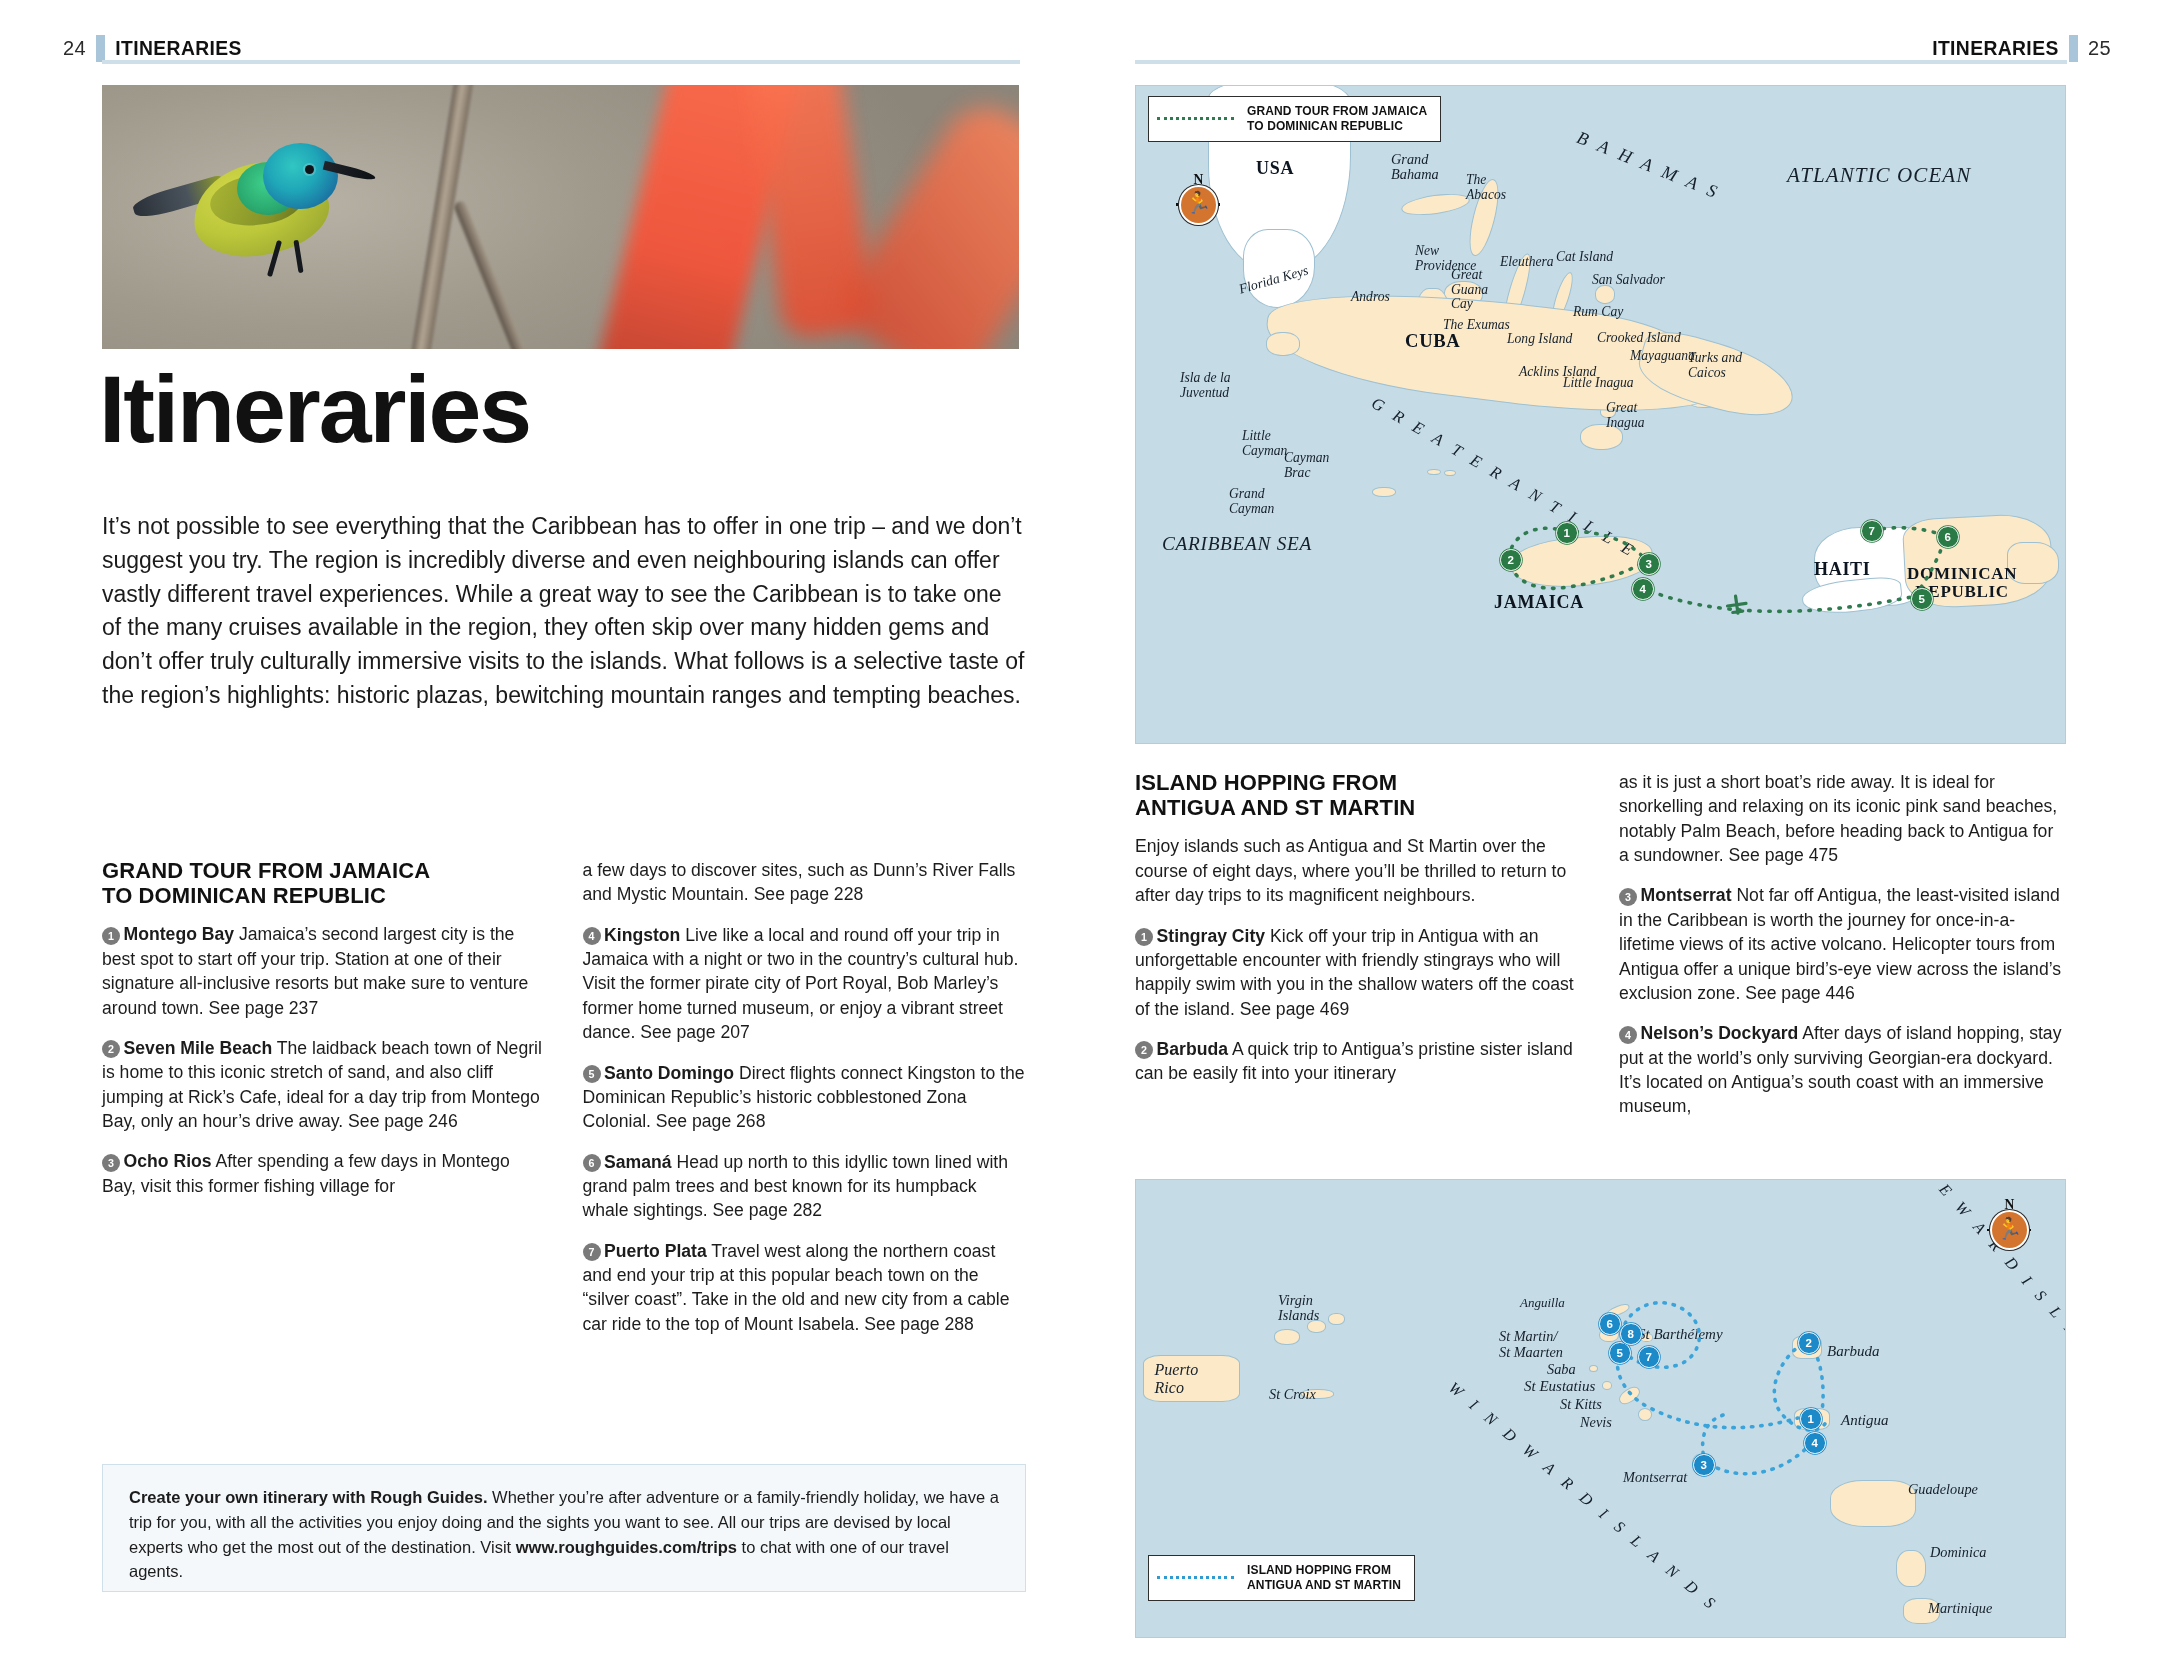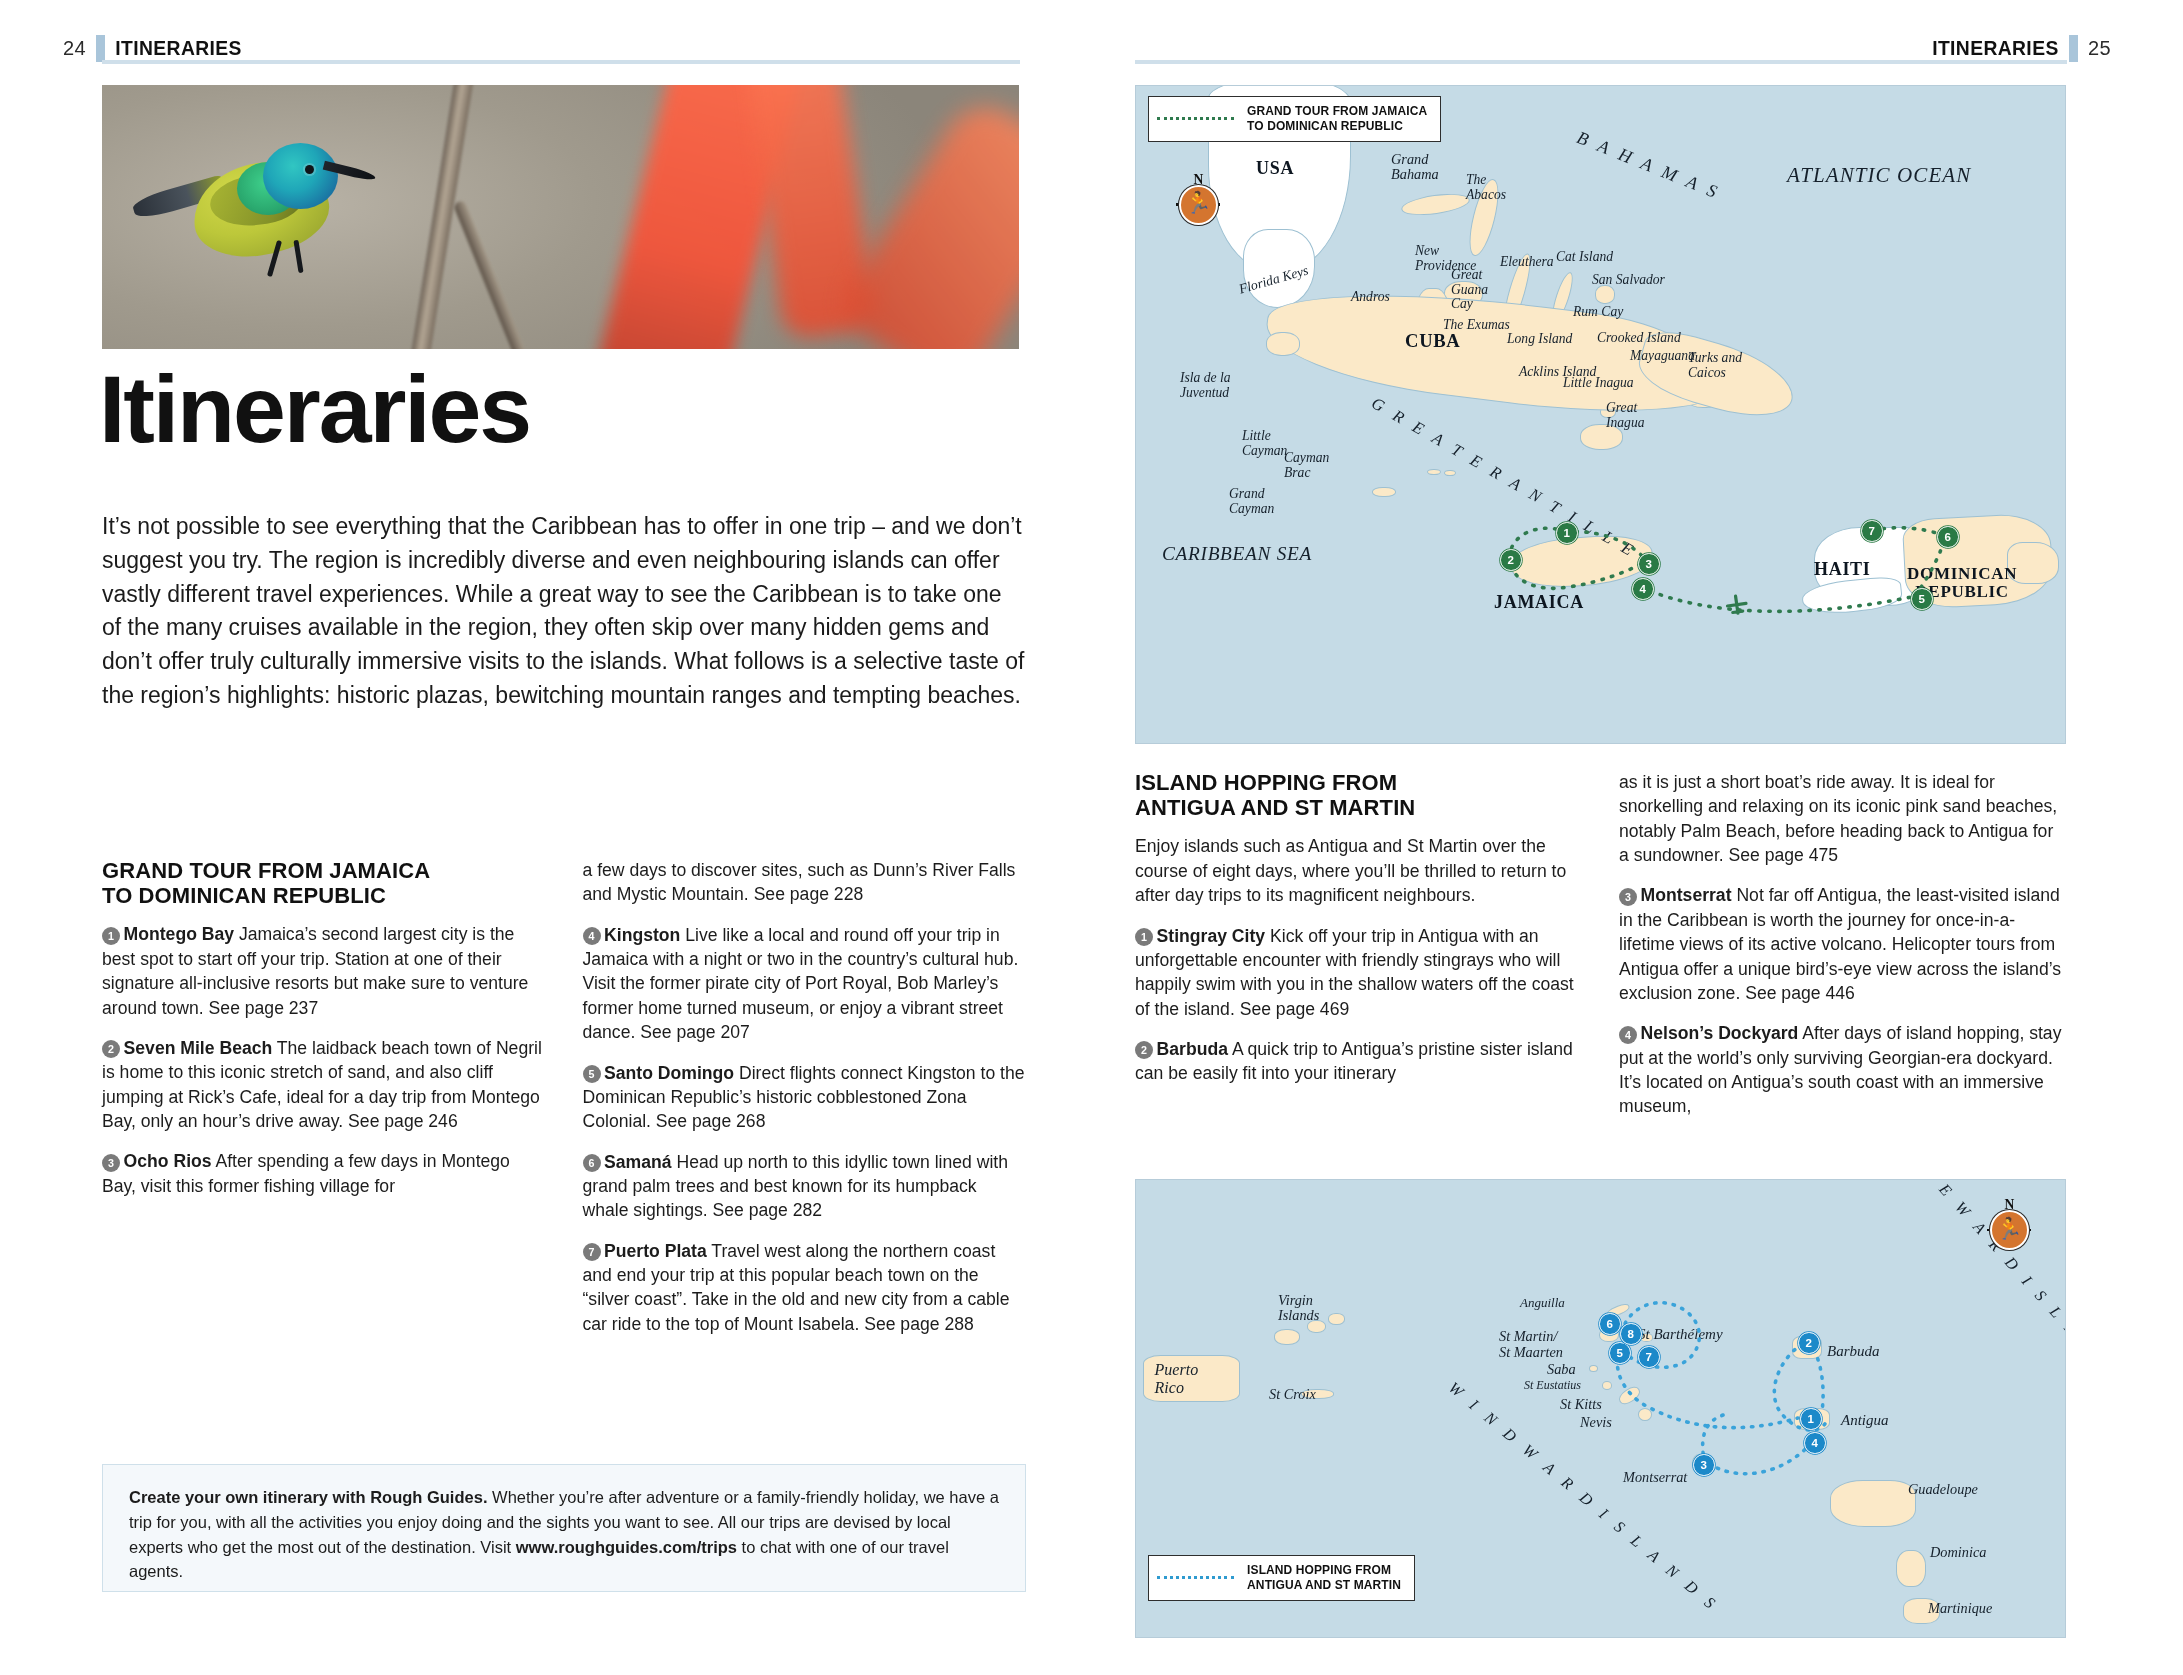--- a/index.html
+++ b/index.html
@@ -358,21 +358,21 @@
         <path d="M706,700 C800,742 940,742 1080,714" fill="none" stroke="#2f7a4e" stroke-width="5" stroke-dasharray="2 12" stroke-linecap="round"></path>
         <path d="M1096,700 C1112,676 1124,650 1128,636" fill="none" stroke="#2f7a4e" stroke-width="5" stroke-dasharray="2 12" stroke-linecap="round"></path>
         <path d="M1128,628 C1100,616 1060,614 1030,620" fill="none" stroke="#2f7a4e" stroke-width="5" stroke-dasharray="2 12" stroke-linecap="round"></path>
 
         <g transform="translate(826,726) rotate(-8)">
           <path d="M0,0 L26,0 M13,-12 L13,12 M6,10 L20,10" stroke="#2f7a4e" stroke-width="4.5" stroke-linecap="round" fill="none"></path>
         </g>
       </svg>
 
       <div class="ocean-label" style="left:651px; top:77px; font-size:21px;">ATLANTIC OCEAN</div>
-      <div class="sea-label" style="left:26px; top:457px; font-size:19.3px; letter-spacing:0.7px;">CARIBBEAN SEA</div>
+      <div class="sea-label" style="left:26px; top:447px; font-size:19.3px; letter-spacing:0.7px;">CARIBBEAN SEA</div>
       <div class="country-label" style="left:120px; top:72px; font-size:18px;">USA</div>
       <div class="country-label" style="left:269px; top:244px; font-size:18.6px;">CUBA</div>
       <div class="country-label" style="left:678px; top:473px; font-size:18px;">HAITI</div>
       <div class="country-label" style="left:358px; top:506px; font-size:18px;">JAMAICA</div>
       <div class="country-label" style="left:771px; top:479px; font-size:17px; line-height:1.08; text-align:center;">DOMINICAN<br>REPUBLIC</div>
 
       <div class="arc-label" style="left:436px; top:69px; font-size:18px; font-style:italic; letter-spacing:3.6px; transform:rotate(22deg); color:#15202b;">B A H A M A S</div>
       <div class="arc-label" style="left:215px; top:387px; font-size:16.5px; font-style:italic; letter-spacing:4.3px; transform:rotate(30deg); color:#15202b;">G R E A T E R  A N T I L L E S</div>
 
       <div class="sea-label" style="left:255px; top:66px; font-size:14.3px; line-height:1.08;">Grand<br>Bahama</div>
@@ -479,21 +479,21 @@
         <path d="M792,382 C788,350 800,332 826,326" fill="none" stroke="#3aa3da" stroke-width="5" stroke-dasharray="2 11" stroke-linecap="round"></path>
       </svg>
 
       <div class="sea-label" style="left:142px; top:113px; font-size:14.3px; line-height:1.08;">Virgin<br>Islands</div>
       <div class="sea-label" style="left:18.6px; top:181px; font-size:16px; line-height:1.1;">Puerto<br>Rico</div>
       <div class="sea-label" style="left:133px; top:206px; font-size:14.3px;">St Croix</div>
       <div class="sea-label" style="left:384px; top:115px; font-size:13px;">Anguilla</div>
       <div class="sea-label" style="left:363px; top:149px; font-size:14.3px; line-height:1.1;">St Martin/<br>St Maarten</div>
       <div class="sea-label" style="left:502px; top:146px; font-size:15px;">St Barthélemy</div>
       <div class="sea-label" style="left:411px; top:181px; font-size:14.3px;">Saba</div>
-      <div class="sea-label" style="left:388px; top:198px; font-size:12px;">St Eustatius</div>
+      <div class="sea-label" style="left:388px; top:198px; font-size:15px;">St Eustatius</div>
       <div class="sea-label" style="left:424px; top:216px; font-size:14.3px;">St Kitts</div>
       <div class="sea-label" style="left:444px; top:234px; font-size:14.3px;">Nevis</div>
       <div class="sea-label" style="left:691px; top:163px; font-size:15px;">Barbuda</div>
       <div class="sea-label" style="left:705px; top:232px; font-size:15px;">Antigua</div>
       <div class="sea-label" style="left:487px; top:289px; font-size:14.3px;">Montserrat</div>
       <div class="sea-label" style="left:772px; top:301px; font-size:14.3px;">Guadeloupe</div>
       <div class="sea-label" style="left:794px; top:364px; font-size:14.3px;">Dominica</div>
       <div class="sea-label" style="left:792px; top:420px; font-size:14.3px;">Martinique</div>
 
       <div class="arc-label" style="left:722px; top:82px; font-size:16px; font-style:italic; letter-spacing:5px; transform:rotate(48deg); color:#15202b;">L E E W A R D  I S L A N D S</div>

